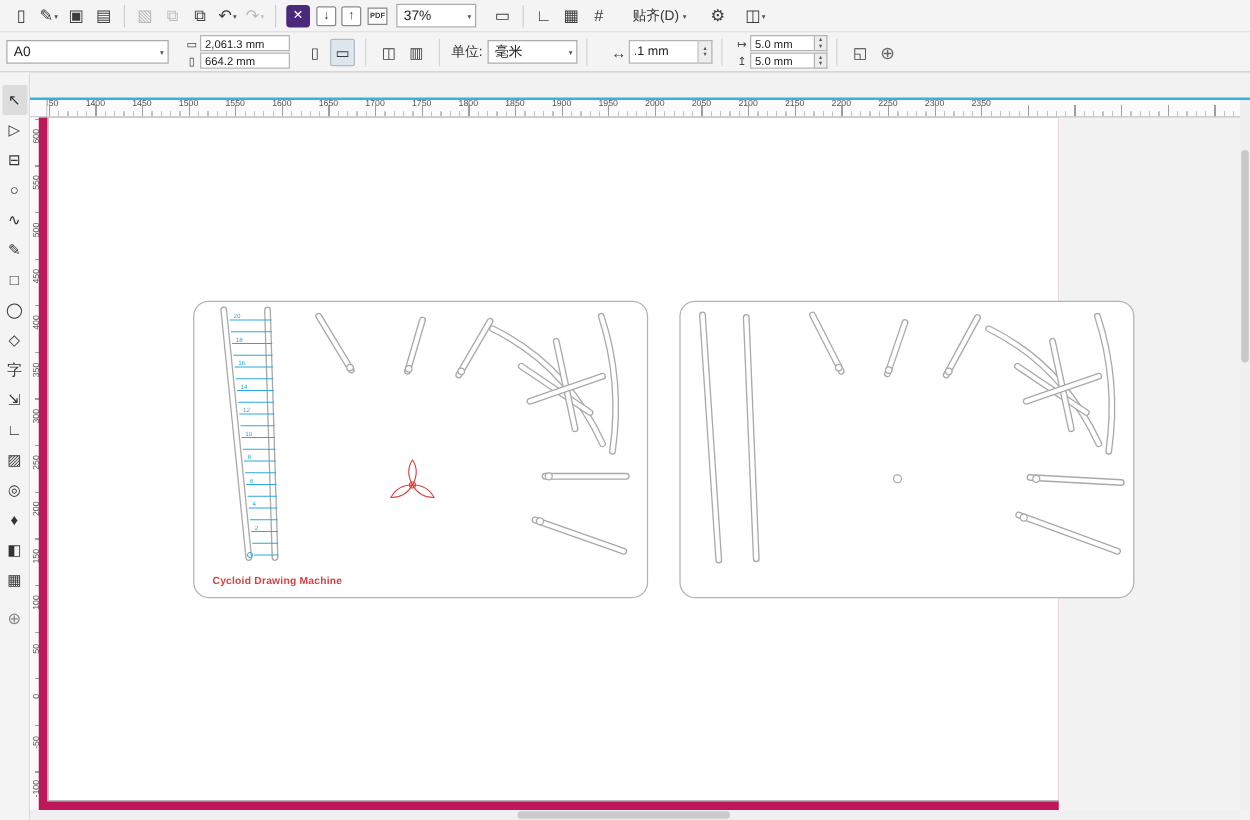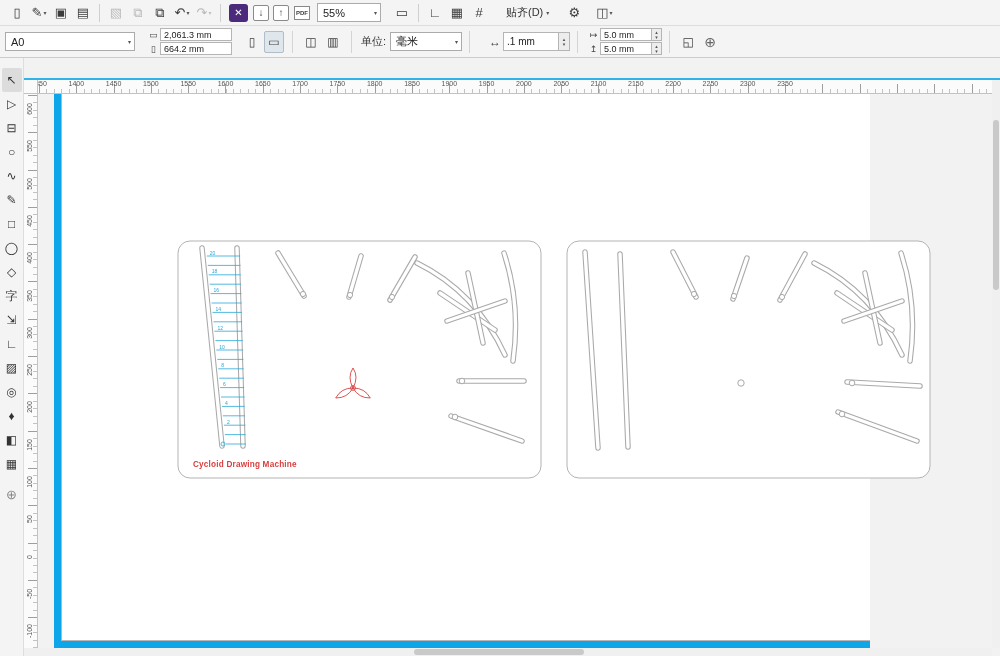--- a/index.html
+++ b/index.html
@@ -87,21 +87,21 @@
     border-right:1px solid #c3c3c3; overflow:hidden;
     background-image:
       repeating-linear-gradient(to bottom,#9e9e9e 0 1px,transparent 1px 37.3px),
       repeating-linear-gradient(to bottom,#c2c2c2 0 1px,transparent 1px 7.46px);
     background-size:9px 100%,4px 100%; background-position:100% 1px,100% 1px;
     background-repeat:no-repeat,no-repeat; }
   .vlabel { position:absolute; left:-4px; width:20px; height:10px; line-height:10px; text-align:center;
     font-size:7px; color:#555; transform:rotate(-90deg); }
 
   
-  #canvas { position:absolute; left:54px; top:94px; width:816px; height:554px; background:#0ea5e9; }
+  #canvas { position:absolute; left:31px; top:94px; width:816px; height:554px; background:#be185d; }
   #page { position:absolute; left:7px; top:0; right:0; bottom:7px; background:#fff;
     border-left:1px solid #b7b7b7; border-bottom:1px solid #b7b7b7; }
   #drawing { position:absolute; left:0; top:0; }
 
   .plate { stroke:#b3b3b3; fill:#ffffff; stroke-width:1; }
   .slat { stroke:#a9a9a9; stroke-width:5.5; fill:none; stroke-linecap:round; }
   .slat-inner { stroke:#ffffff; stroke-width:3.4; fill:none; stroke-linecap:round; }
   .hole { stroke:#a9a9a9; fill:#ffffff; stroke-width:1; }
   .redline { fill:none; stroke-width:0.9; }
   #scale-ticks line { stroke-width:0.8; }
@@ -159,21 +159,21 @@
         <div class="tbtn boxed">
           <span class="glyph">↓</span>
         </div>
         <div class="tbtn boxed">
           <span class="glyph">↑</span>
         </div>
         <div class="tbtn pdf">
           <span class="glyph">PDF</span>
         </div>
         <div class="combo zoom-combo">
-          <span class="cval">55%</span>
+          <span class="cval">37%</span>
           <span class="dd">▾</span>
         </div>
         <div class="tbtn" style="margin-left: 6px;">
           <span class="glyph">▭</span>
         </div>
         <div class="tsep"></div>
         <div class="tbtn">
           <span class="glyph">∟</span>
         </div>
         <div class="tbtn">

